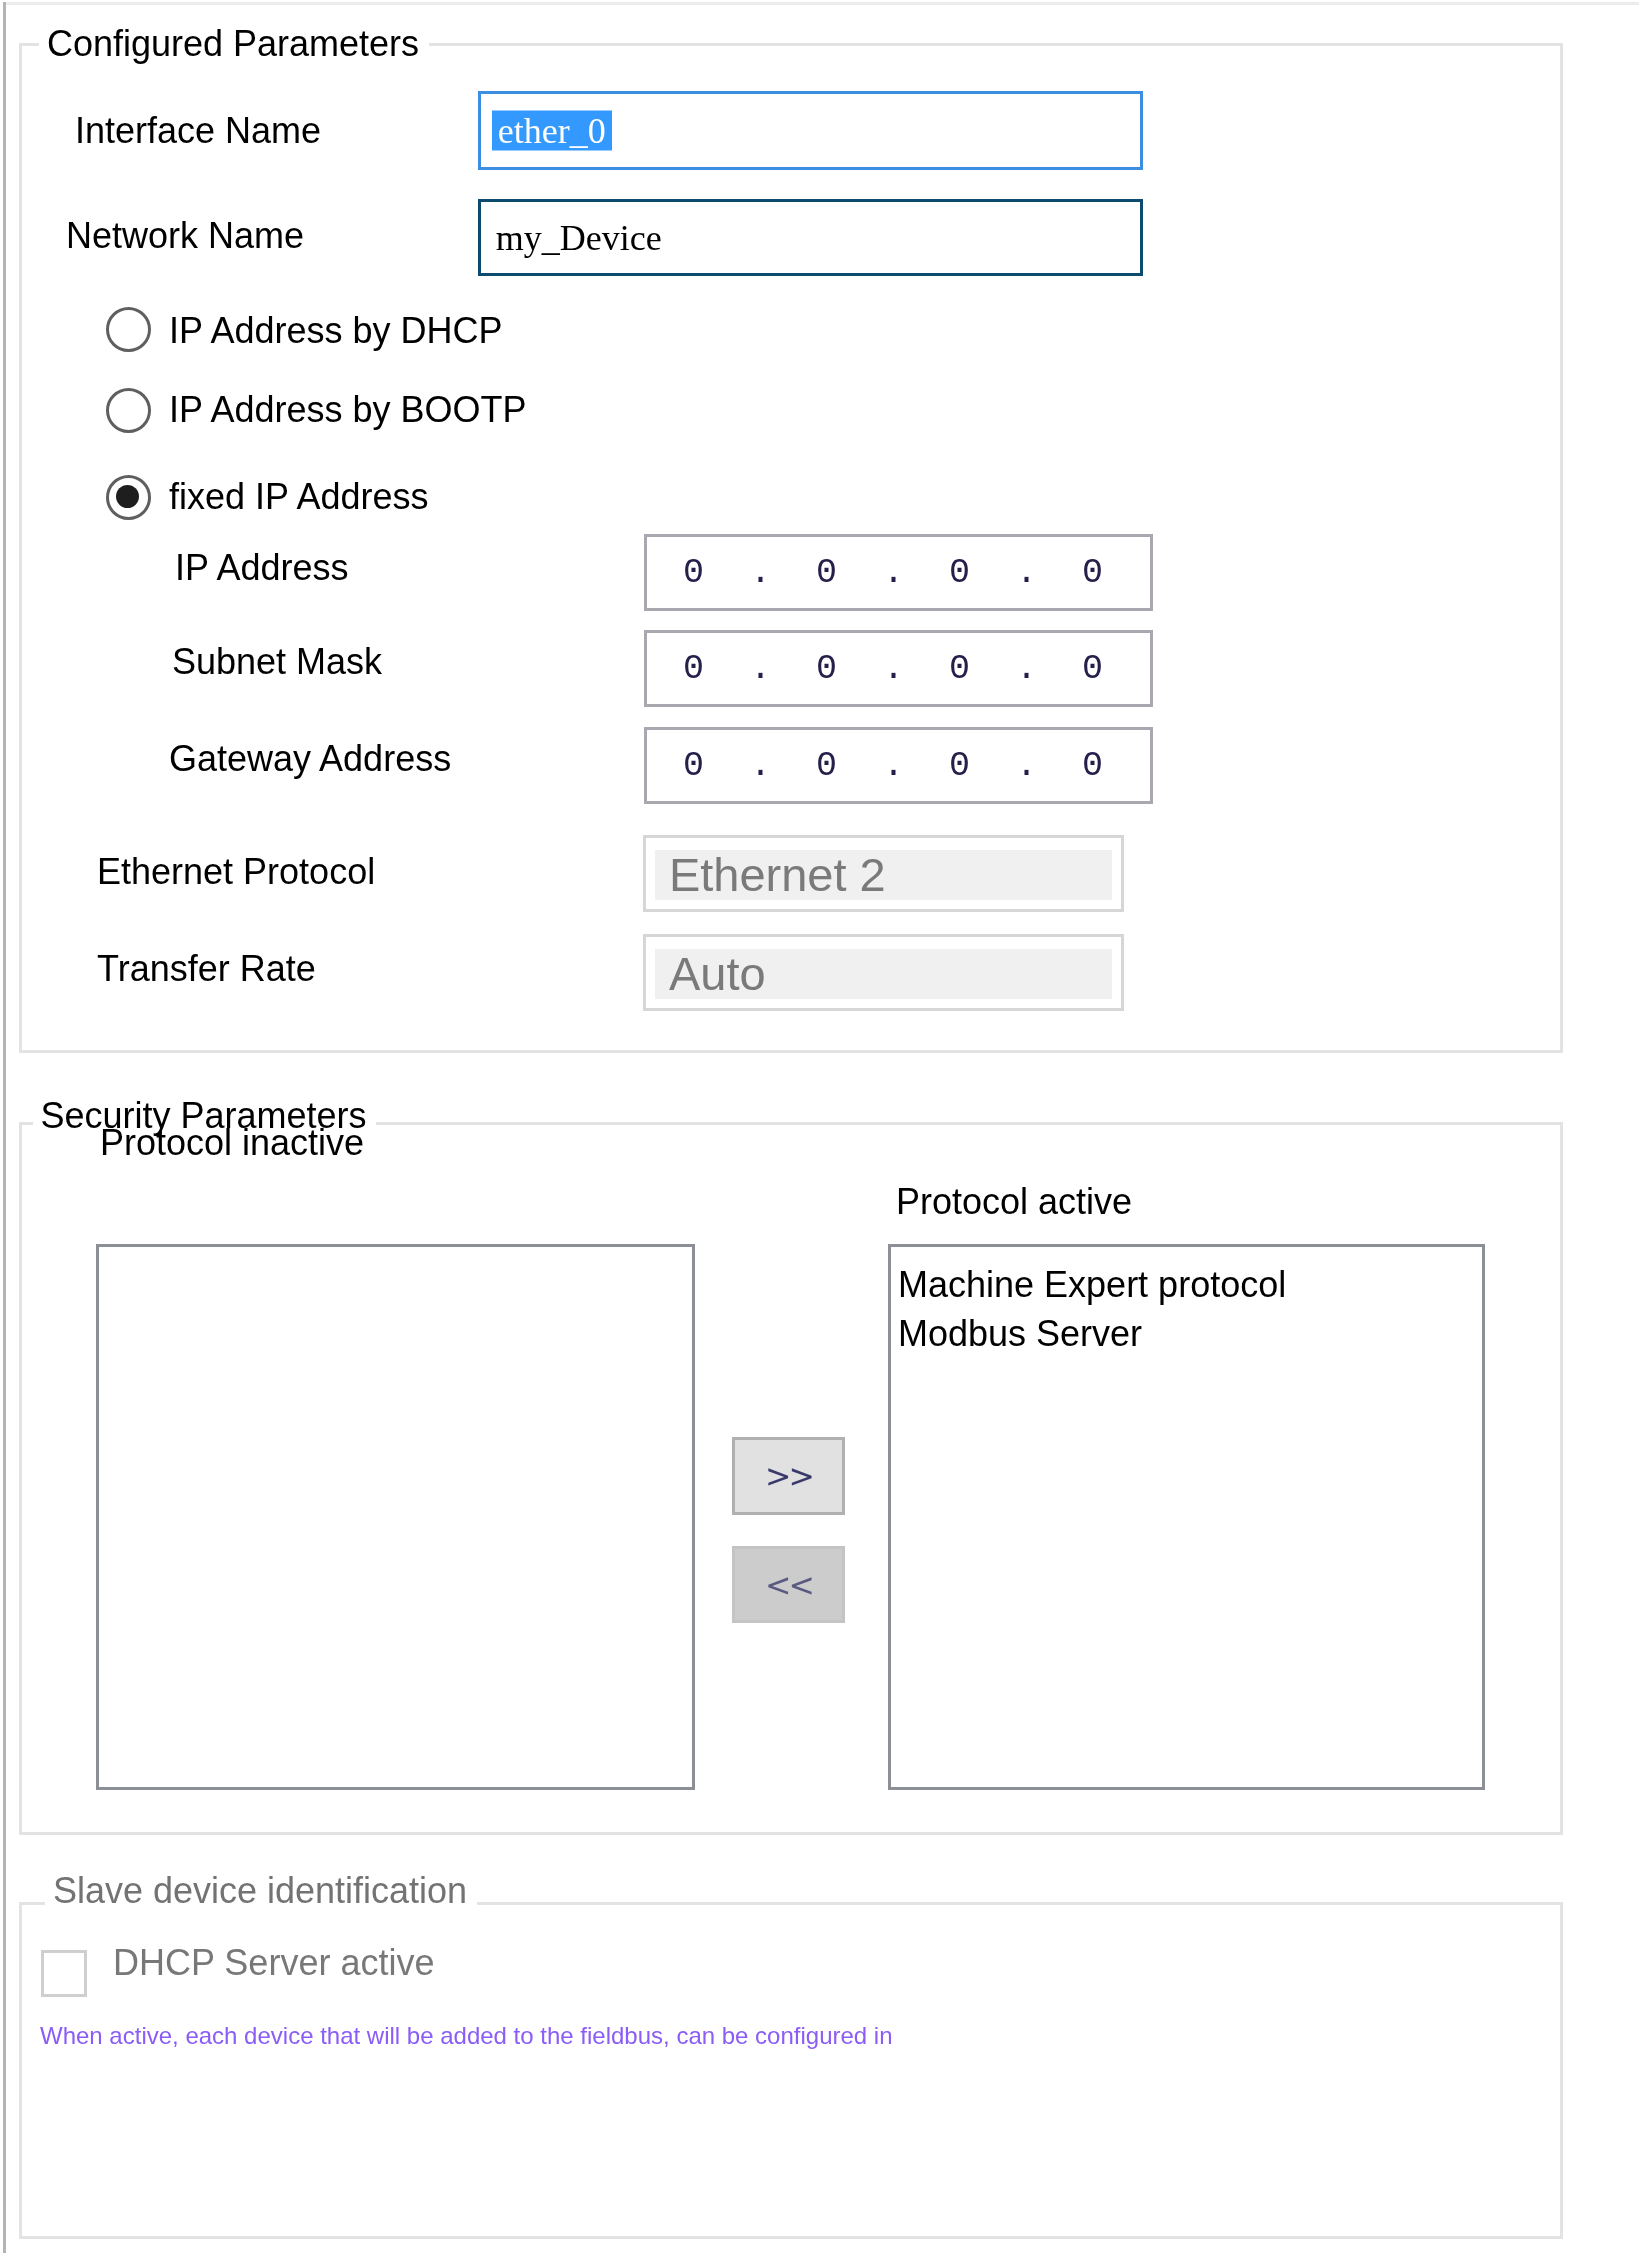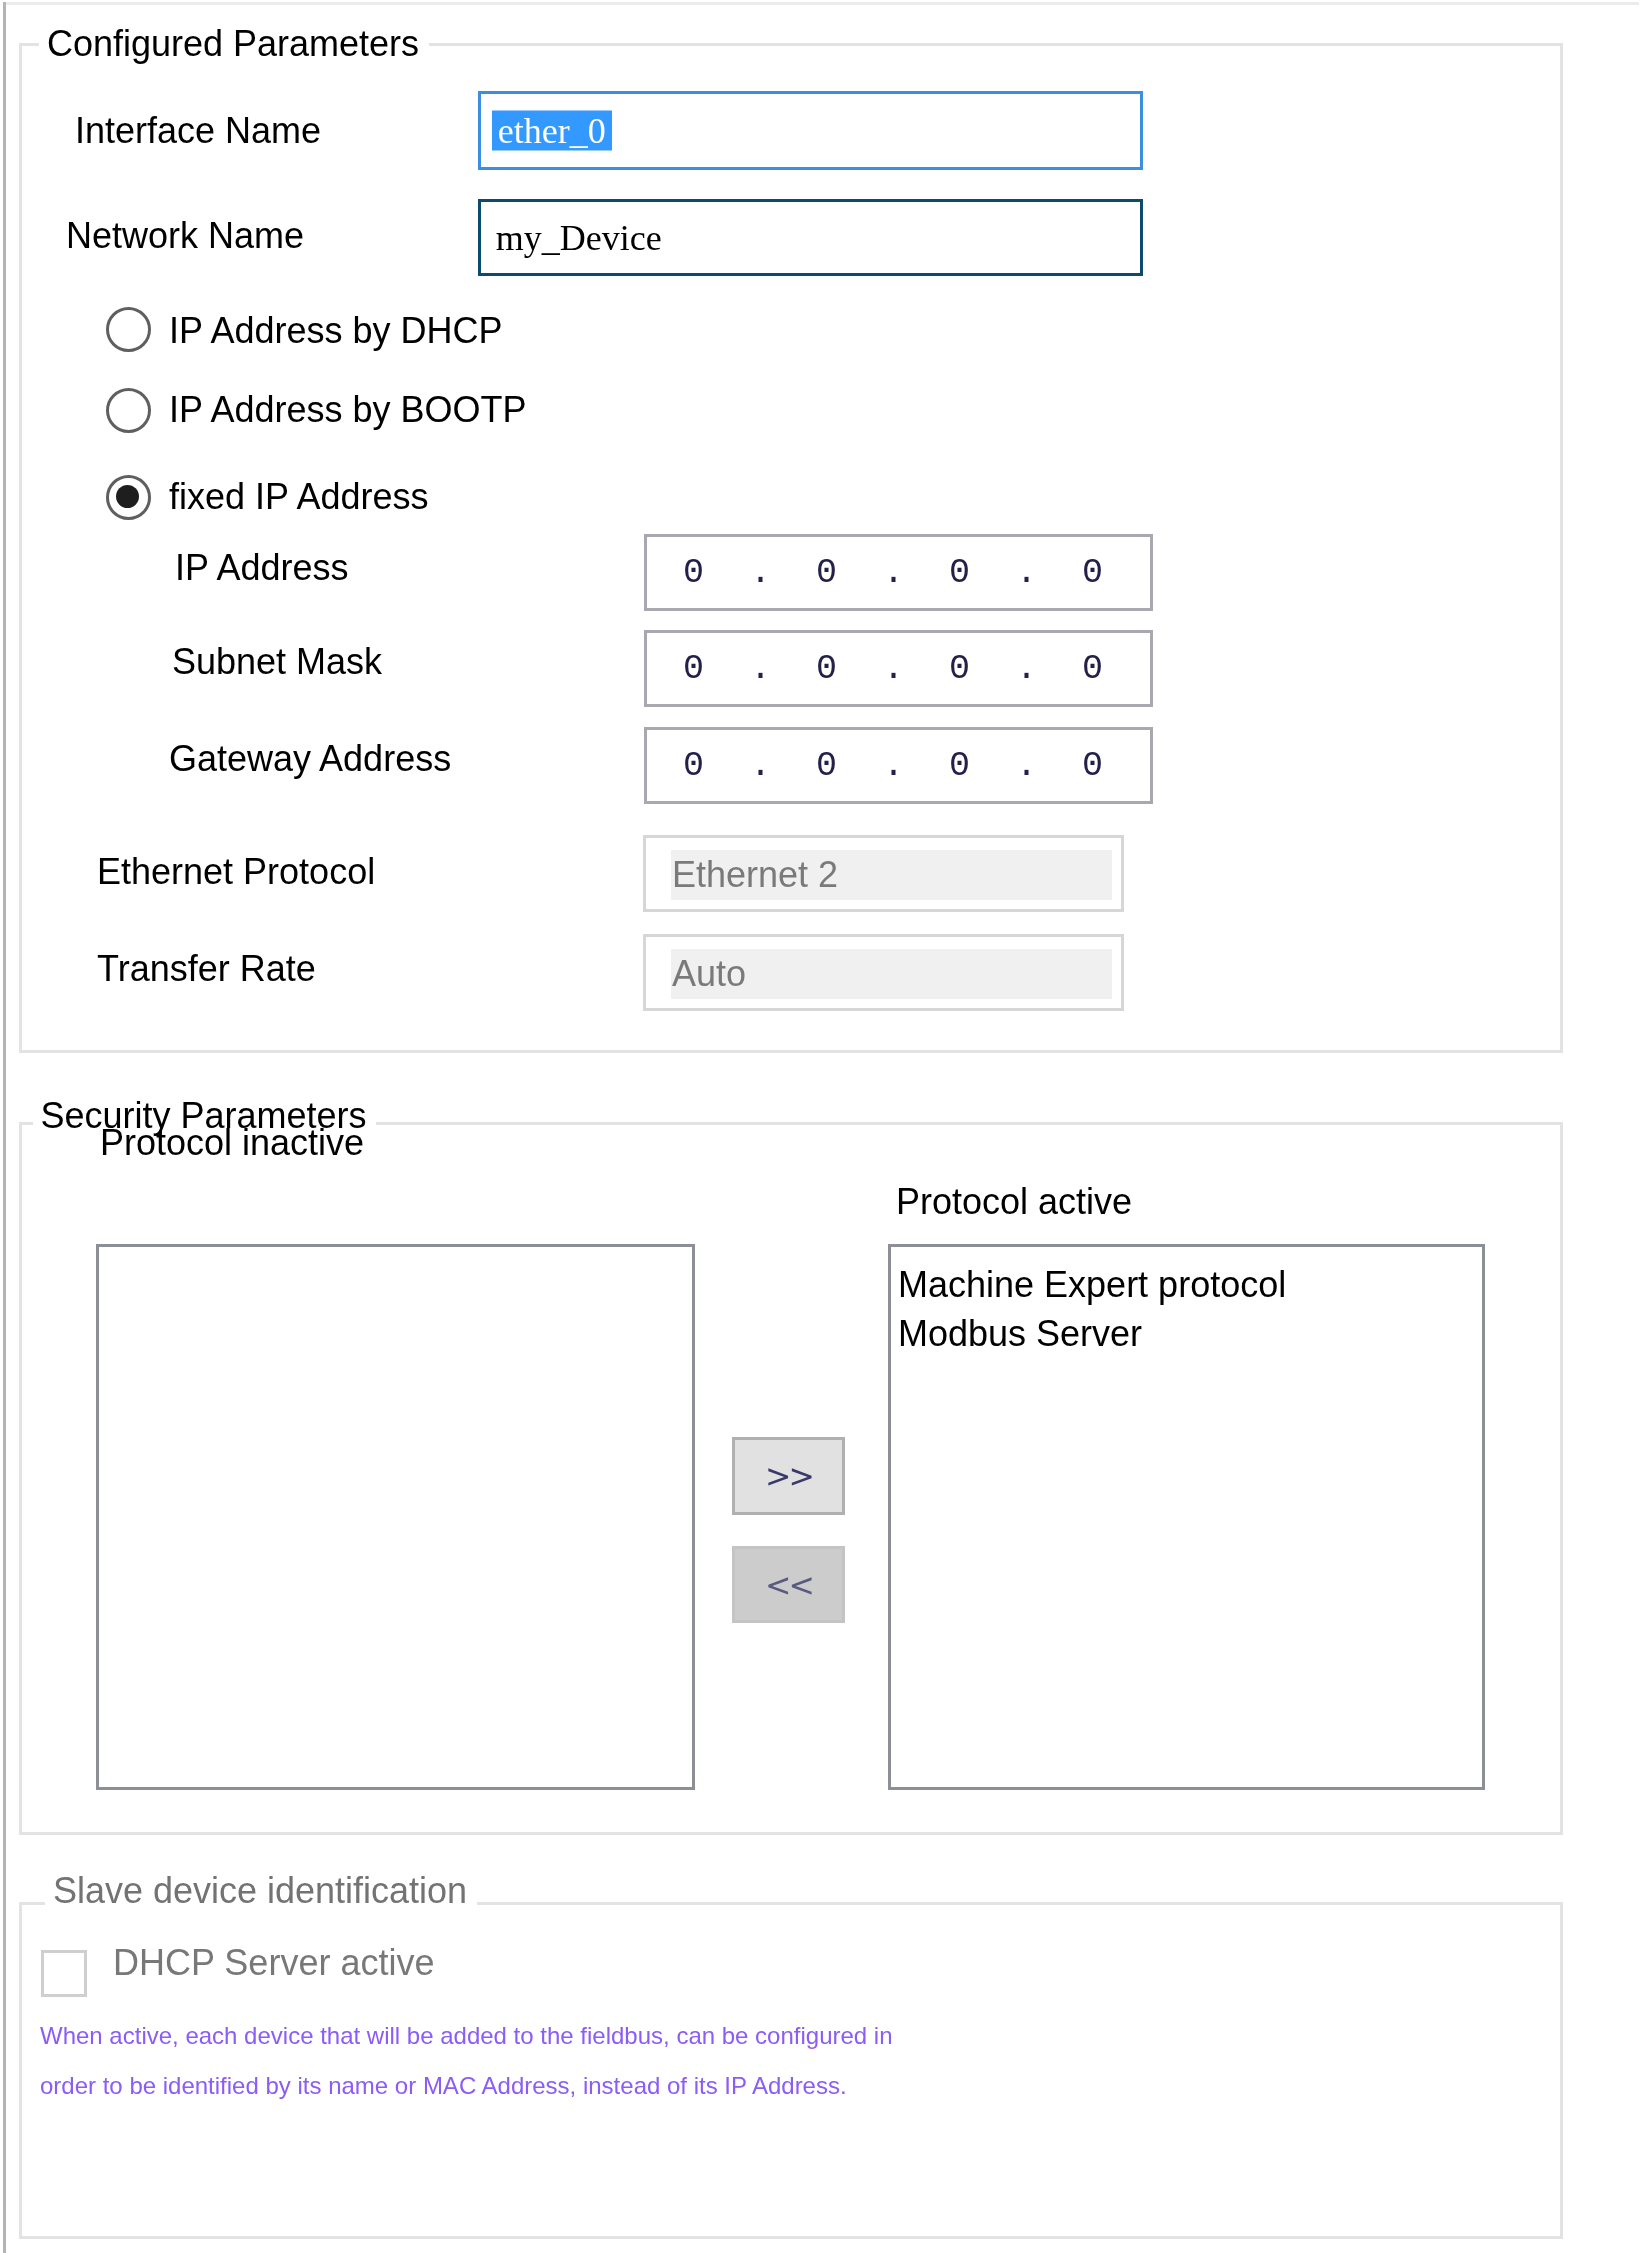--- a/index.html
+++ b/index.html
@@ -16,21 +16,21 @@
   .textinput.focused { border:3.9px solid #3c8fe0; }
   .textinput.normal { border:3px solid #0c4a6e; }
   .textinput .val { position:absolute; left:10.8px; top:50%; transform:translateY(-50%); white-space:nowrap;font-family:Liberation Serif, serif; }
   .sel { background:#3399ff; color:#fff; padding:0 5.9px; }
   .radio { position:absolute; width:45px; height:45px; box-sizing:border-box; border:3.9px solid #5f5f5f; border-radius:50%; background:#fff; }
   .radio .dot { position:absolute; left:6.9px; top:6.9px; width:23.6px; height:23.6px; border-radius:50%; background:#1e1e1e; }
   .ipbox { position:absolute; box-sizing:border-box; border:3px solid #a8a8b0; background:#fff;
            font-family:"Liberation Mono", monospace; font-size:35px; color:#24204a; }
   .ipbox span { position:absolute; top:50%; transform:translateY(-50%); }
   .ro { position:absolute; box-sizing:border-box; border:3px solid #d6d6d6; background:#fff; }
-  .ro .inner { position:absolute; left:8.9px; right:8.9px; top:11.8px; bottom:8.9px; background:#f0f0f0; color:#7a7a7a; font-size:36px; line-height:49px; padding-left:1px; white-space:nowrap;margin-left:16px; }
+  .ro .inner { position:absolute; left:8.9px; right:8.9px; top:11.8px; bottom:8.9px; background:#f0f0f0; color:#7a7a7a; font-size:47px; line-height:49px; padding-left:14px; white-space:nowrap; }
   .listbox { position:absolute; box-sizing:border-box; border:3px solid #8c8f96; background:#fff; }
   .listbox .item { font-size:36px; line-height:51px; padding-left:7px; white-space:nowrap; }
   .btn { position:absolute; box-sizing:border-box; display:flex; align-items:center; justify-content:center;
          font-family:"DejaVu Sans", sans-serif; font-size:31.5px; letter-spacing:-3px; color:#3a3a6a; }
   .btn.add { background:#e1e1e1; border:3.9px solid #b0b0b0; }
   .btn.remove { background:#cccccc; border:3px solid #c4c4c4; color:#5a5a80; }
   .checkbox { position:absolute; box-sizing:border-box; border:3px solid #cfcfcf; background:#fff; }
   .desc { position:absolute; font-size:24px; line-height:50px; color:#8b5cf6; width:1478px; }
   .dis { color:#787878; }
 </style>
@@ -128,15 +128,14 @@
 </div>
 
 <div class="group" style="left:18.7px; top:1902px; width:1544px; height:337px;"></div>
 <div class="legend disabled" style="left:45px; top:1869px;">Slave device identification</div>
 
 <div class="checkbox" style="left:41px; top:1950px; width:46px; height:47px;"></div>
 <div class="label dis" style="left:113px; top:1941px;">DHCP Server active</div>
 
 <div class="desc" style="left:40px; top:2011px;">
   <div>When active, each device that will be added to the fieldbus, can be configured in</div>
-  <div>order to be identified by its name or MAC Address, instead of its IP Address.</div>
 </div>
 
 
 </body></html>

